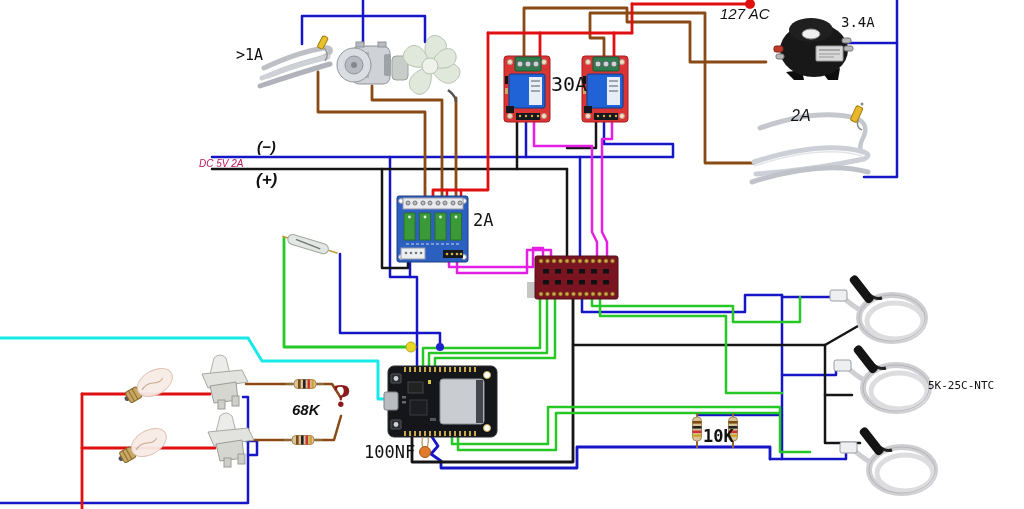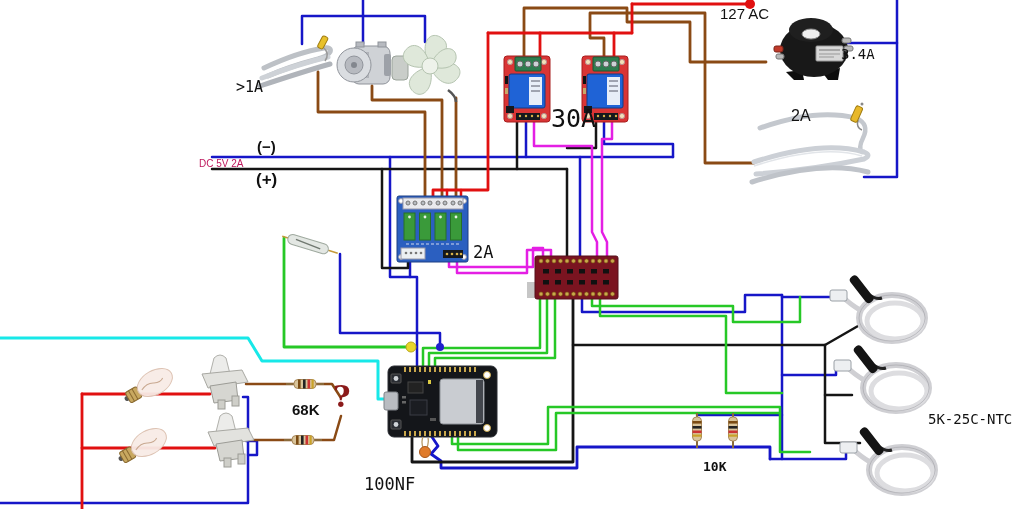--- a/index.html
+++ b/index.html
@@ -1,21 +1,21 @@
 <!DOCTYPE html>
 <html><head>
 <meta charset="utf-8">
 <style>
   html,body{margin:0;padding:0;background:#fff;}
   #stage{position:relative;width:1024px;height:509px;background:#ffffff;overflow:hidden;
          font-family:"Liberation Sans",sans-serif;}
   #diagram{position:absolute;left:0;top:0;}
   .label{position:absolute;white-space:nowrap;color:#111;line-height:1;}
-  .mono{font-family:"DejaVu Sans Mono",monospace;margin-top:32px;}
-  .sans{font-family:"Liberation Sans",sans-serif;}
+  .mono{font-family:"DejaVu Sans Mono",monospace;}
+  .sans{font-family:"Liberation Sans",sans-serif;font-style:italic;}
   .serif{font-family:"DejaVu Serif",serif;}
 </style>
 </head>
 <body>
 
 <div id="stage">
   <svg id="diagram" width="1024" height="509" viewBox="0 0 1024 509" xmlns="http://www.w3.org/2000/svg">
 
     <defs>
       <g id="relay-mod">
@@ -376,24 +376,24 @@
     <use href="#ntc" transform="translate(856,440)"></use>
 
     <circle cx="750" cy="4" r="5" fill="#e11010"></circle>
     <circle cx="411" cy="347" r="5" fill="#e8d62a" stroke="#b9a81a"></circle>
     <circle cx="440" cy="347" r="4" fill="#2222cc"></circle>
   </svg>
 
   <div class="label mono" style="left:236px;top:48px;font-size:15px;font-weight:normal;">&gt;1A</div>
   <div class="label sans" style="left:720px;top:6px;font-size:15px;">127 AC</div>
   <div class="label mono" style="left:841px;top:15px;font-size:14px;">3.4A</div>
-  <div class="label mono" style="left:551px;top:74px;font-size:25px;">30A</div>
+  <div class="label mono" style="left:551px;top:74px;font-size:20px;">30A</div>
   <div class="label sans" style="left:791px;top:108px;font-size:16px;">2A</div>
   <div class="label sans" style="left:257px;top:139px;font-size:15px;font-weight:bold;">(−)</div>
   <div class="label sans" style="left:199px;top:159px;font-size:10px;color:#be185d;">DC 5V 2A</div>
   <div class="label sans" style="left:256px;top:171px;font-size:17px;font-weight:bold;">(+)</div>
   <div class="label mono" style="left:473px;top:212px;font-size:17px;">2A</div>
   <div class="label sans" style="left:292px;top:402px;font-size:15px;font-weight:bold;">68K</div>
   <div class="label serif" style="left:333px;top:382px;font-size:30px;font-weight:bold;color:#8b1a1a;">?</div>
   <div class="label mono" style="left:364px;top:444px;font-size:17px;font-weight:normal;">100NF</div>
-  <div class="label mono" style="left:703px;top:428px;font-size:13px;font-weight:bold;">10K</div>
-  <div class="label mono" style="left:928px;top:380px;font-size:14px;">5K-25C-NTC</div>
+  <div class="label mono" style="left:703px;top:428px;font-size:17px;font-weight:bold;">10K</div>
+  <div class="label mono" style="left:928px;top:380px;font-size:11px;">5K-25C-NTC</div>
 </div>
 
 </body></html>

